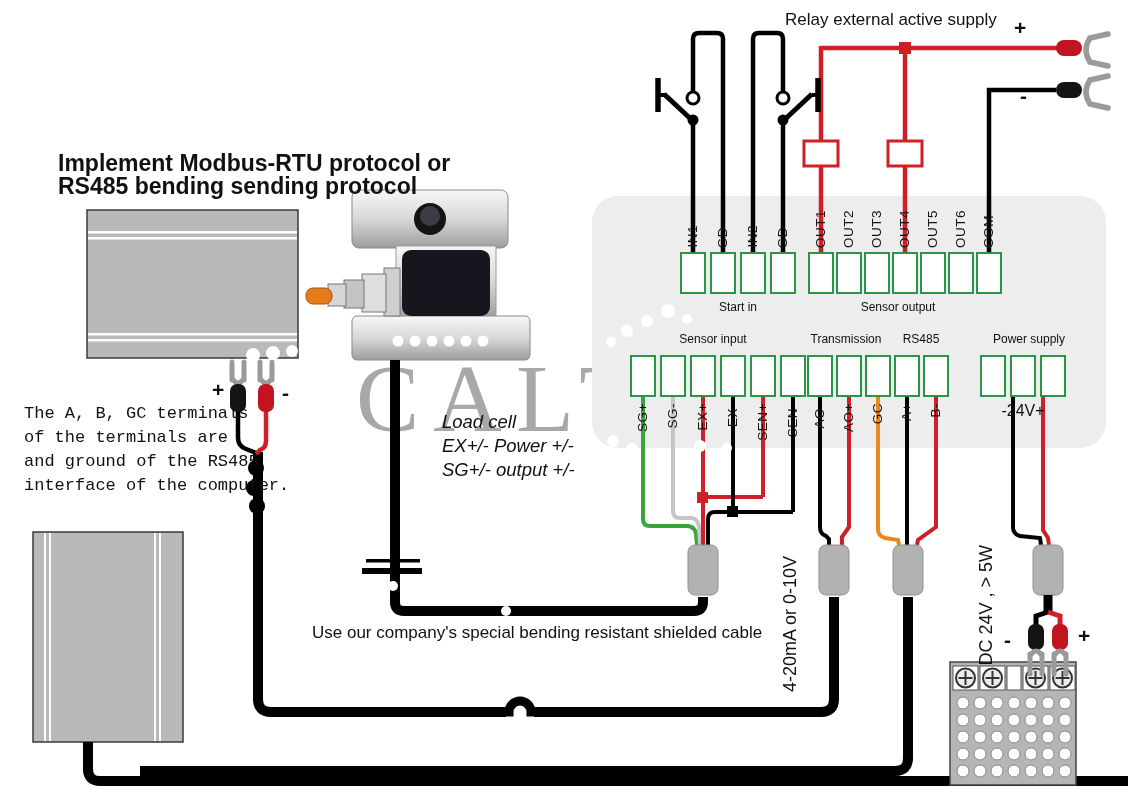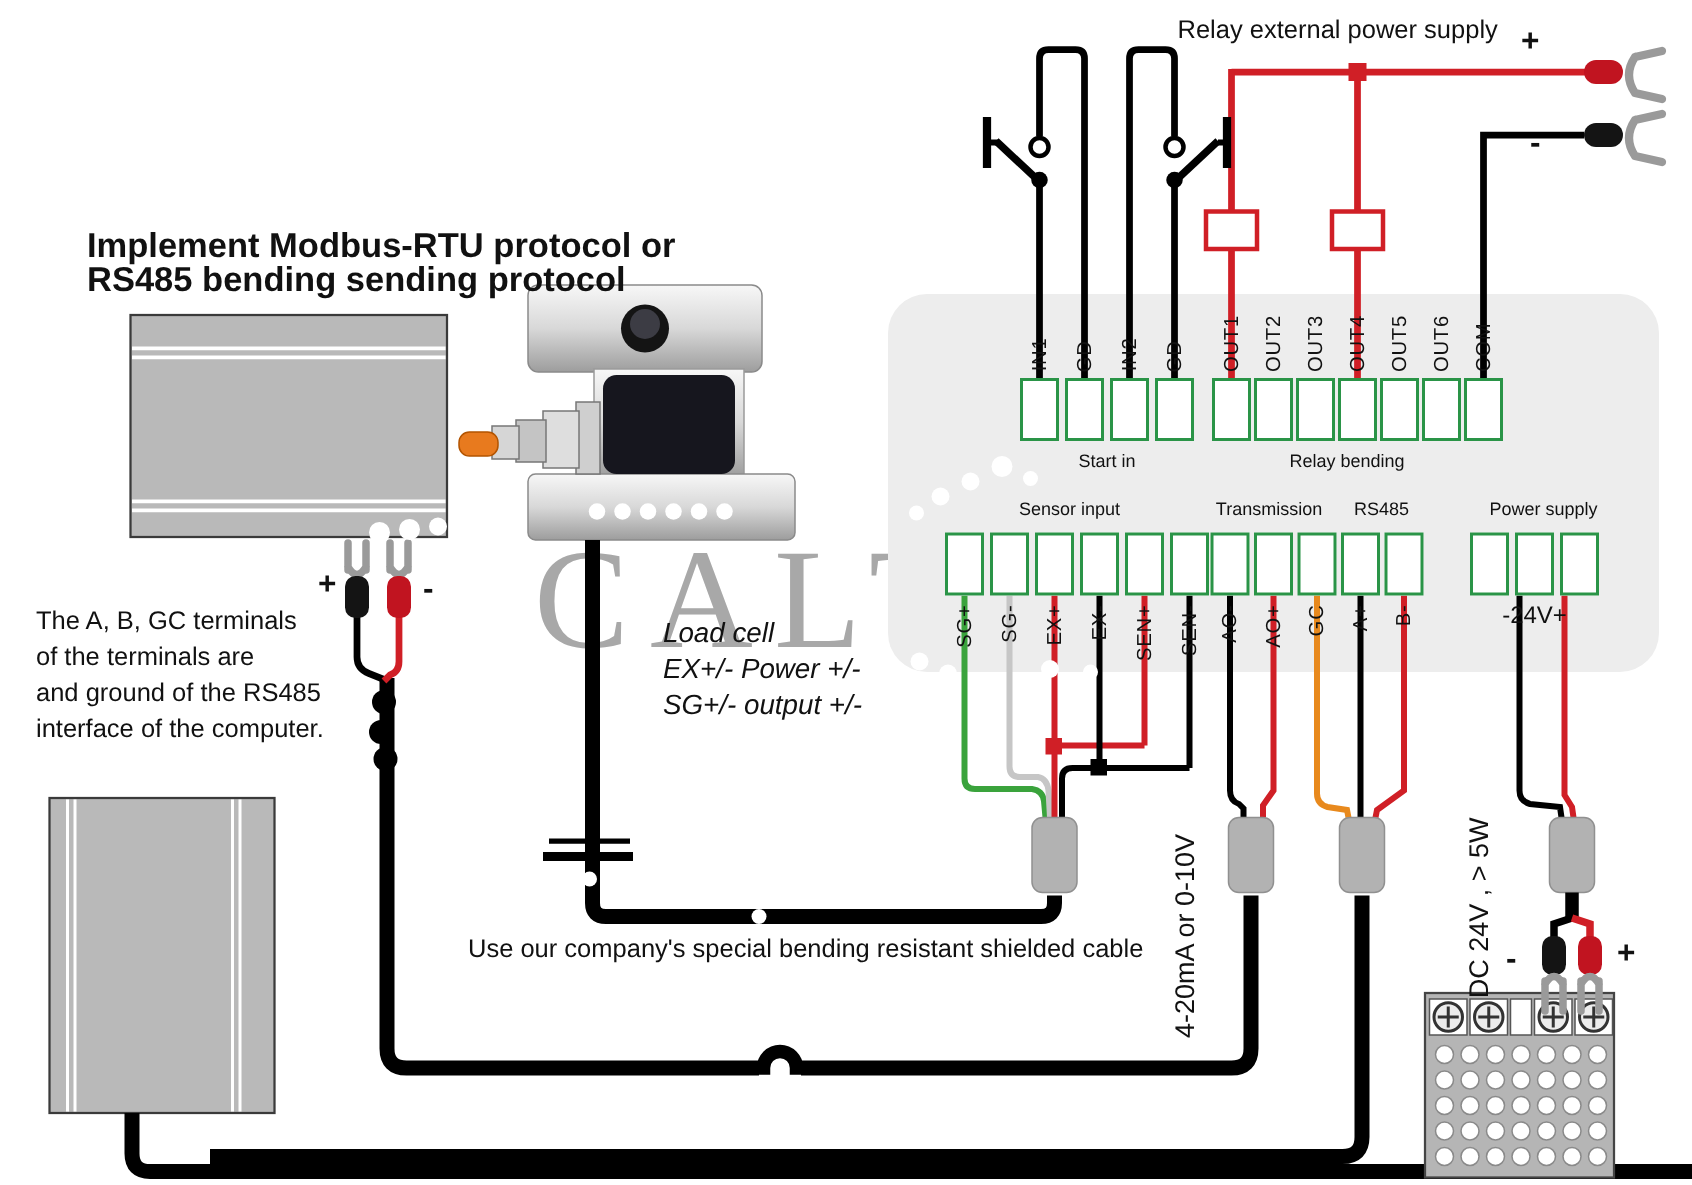--- a/index.html
+++ b/index.html
@@ -274,45 +274,45 @@
       <circle cx="613" cy="441" r="6"></circle>
         <circle cx="632" cy="449" r="6"></circle>
         <circle cx="653" cy="456" r="5"></circle>
       <circle cx="700" cy="446" r="6"></circle>
         <circle cx="727" cy="448" r="5"></circle>
       <circle cx="393" cy="586" r="5"></circle>
         <circle cx="506" cy="611" r="5"></circle>
     </g>
   </svg>
 
-  <div class="txt" style="left:785px;top:10px;font-size:17px;">Relay external power supply</div>
+  <div class="txt" style="left:785px;top:10px;font-size:17px;">Relay external active supply</div>
 
   <div class="txt heading" style="left:58px;top:152px;width:312px;">
     <div>Implement Modbus-RTU protocol or</div>
     <div>RS485 bending sending protocol</div>
   </div>
 
 
-  <div class="txt note" style="left:24px;top:402px;">
+  <div class="txt note" style="left:24px;top:402px;font-family:Liberation Mono, monospace;">
     <div>The A, B, GC terminals</div>
     <div>of the terminals are</div>
     <div>and ground of the RS485</div>
     <div>interface of the computer.</div>
   </div>
 
   <div class="txt" style="left:442px;top:410px;font-size:18.5px;line-height:24px;font-style:italic;">
     <div>Load cell</div>
     <div>EX+/- Power +/-</div>
     <div>SG+/- output +/-</div>
   </div>
 
   <div class="txt note" style="left:312px;top:621px;">Use our company's special bending resistant shielded cable</div>
 
   <div class="txt glabel ctr" style="left:738px;top:300px;">Start in</div>
-  <div class="txt glabel ctr" style="left:898px;top:300px;">Relay bending</div>
+  <div class="txt glabel ctr" style="left:898px;top:300px;">Sensor output</div>
   <div class="txt glabel ctr" style="left:713px;top:332px;">Sensor input</div>
   <div class="txt glabel ctr" style="left:846px;top:332px;">Transmission</div>
   <div class="txt glabel ctr" style="left:921px;top:332px;">RS485</div>
   <div class="txt glabel ctr" style="left:1029px;top:332px;">Power supply</div>
   <div class="txt ctr" style="left:1023px;top:402px;font-size:16px;">-24V+</div>
 
   <div class="txt vr vbig" style="left:780px;top:556px;">4-20mA or 0-10V</div>
   <div class="txt vr vbig" style="left:976px;top:545px;">DC 24V , &gt; 5W</div>
 
   <div class="txt sign" style="left:1014px;top:16px;">+</div>

